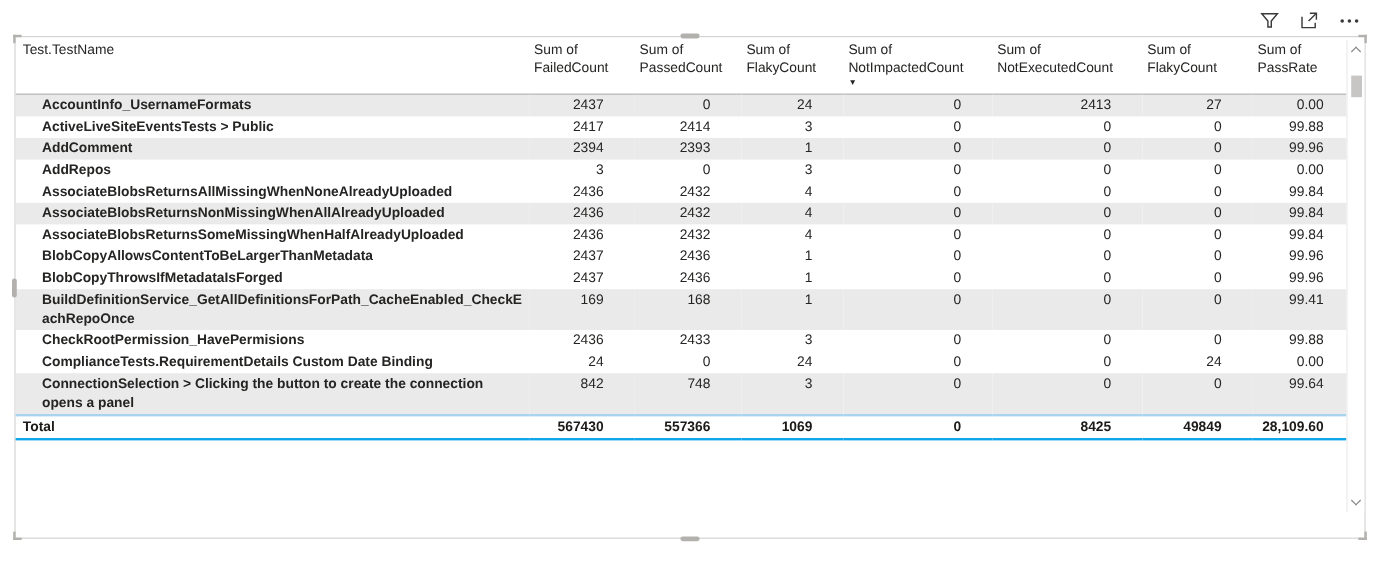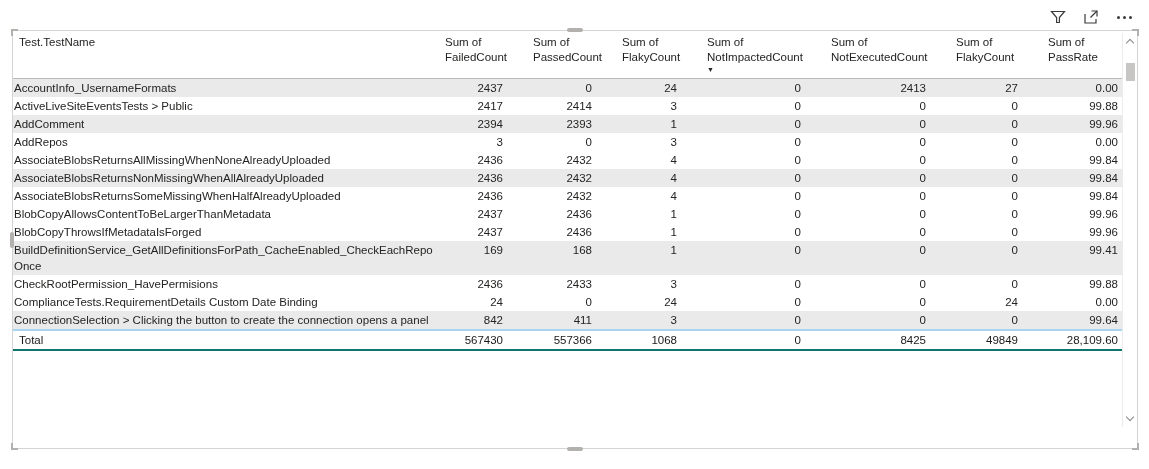--- a/index.html
+++ b/index.html
@@ -33,27 +33,27 @@
   col.c3 { width: 85px; }  col.c4 { width: 124px; } col.c5 { width: 125px; }
   col.c6 { width: 92px; }  col.c7 { width: 79px; }
 
   thead th { vertical-align: top; text-align: left; font-weight: normal; height: 47px;
     padding: 4px 4px 2px 4px; border-bottom: 1px solid #b9b9b9; }
   thead th.col-name { padding-left: 6px; }
   .hline { line-height: 15px; white-space: nowrap; overflow: visible; }
   .sort-arrow { display: block; font-size: 7px; color: #252423; line-height: 8px; margin-top: 1px; }
 
   tbody td { line-height: 16px; padding: 1px 4px; vertical-align: top; }
-  tbody td.col-name { padding-left: 1px; overflow-wrap: anywhere; word-break: break-word; }
+  tbody td.col-name { padding-left: 22px; overflow-wrap: anywhere; word-break: break-word; font-weight: bold; }
   td.col-num, tfoot td.col-num { text-align: right; padding-right: 26px; }
-  td.col-num:last-child, tfoot td.col-num:last-child { padding-right: 5px; }
+  td.col-num:last-child, tfoot td.col-num:last-child { padding-right: 20px; }
   tbody tr.alt { background: #eaeaea; }
 
-  tfoot td { font-weight: normal; color: #1b1a19; line-height: 16px; padding: 1px 4px;
-    border-top: 2px solid #a8d4f0; border-bottom: 2px solid #0f766e; }
+  tfoot td { font-weight: bold; color: #1b1a19; line-height: 16px; padding: 1px 4px;
+    border-top: 2px solid #a8d4f0; border-bottom: 2px solid #0ea5e9; }
   tfoot td.col-name { padding-left: 6px; }
 
   
   .vscroll { position: absolute; top: 2px; right: 0; width: 15px; height: 394px;
     border-left: 1px solid #ececec; background: #fff; }
   .chev { width: 6px; height: 6px; border: solid #8a8886; border-width: 1.6px 1.6px 0 0; display: block; }
   .chev-up { transform: rotate(-45deg); margin: 7px auto 0 auto; }
   .chev-down { transform: rotate(135deg); margin: 0 auto; position: absolute; bottom: 7px; left: 4px; }
   .vthumb { position: absolute; top: 30px; left: 3px; width: 9px; height: 18px; background: #c8c6c4; }
 </style>
@@ -250,34 +250,34 @@
             <td class="col-num">0</td>
             <td class="col-num">24</td>
             <td class="col-num">0</td>
             <td class="col-num">0</td>
             <td class="col-num">24</td>
             <td class="col-num">0.00</td>
           </tr>
           <tr class="alt">
             <td class="col-name">ConnectionSelection &gt; Clicking the button to create the connection opens a panel</td>
             <td class="col-num">842</td>
-            <td class="col-num">411</td>
+            <td class="col-num">748</td>
             <td class="col-num">3</td>
             <td class="col-num">0</td>
             <td class="col-num">0</td>
             <td class="col-num">0</td>
             <td class="col-num">99.64</td>
           </tr>
         </tbody>
       <tfoot>
         <tr>
             <td class="col-name">Total</td>
             <td class="col-num">567430</td>
             <td class="col-num">557366</td>
-            <td class="col-num">1068</td>
+            <td class="col-num">1069</td>
             <td class="col-num">0</td>
             <td class="col-num">8425</td>
             <td class="col-num">49849</td>
             <td class="col-num">28,109.60</td>
           </tr>
       </tfoot>
     </table>
 
     <div class="vscroll">
       <span class="chev chev-up"></span>

